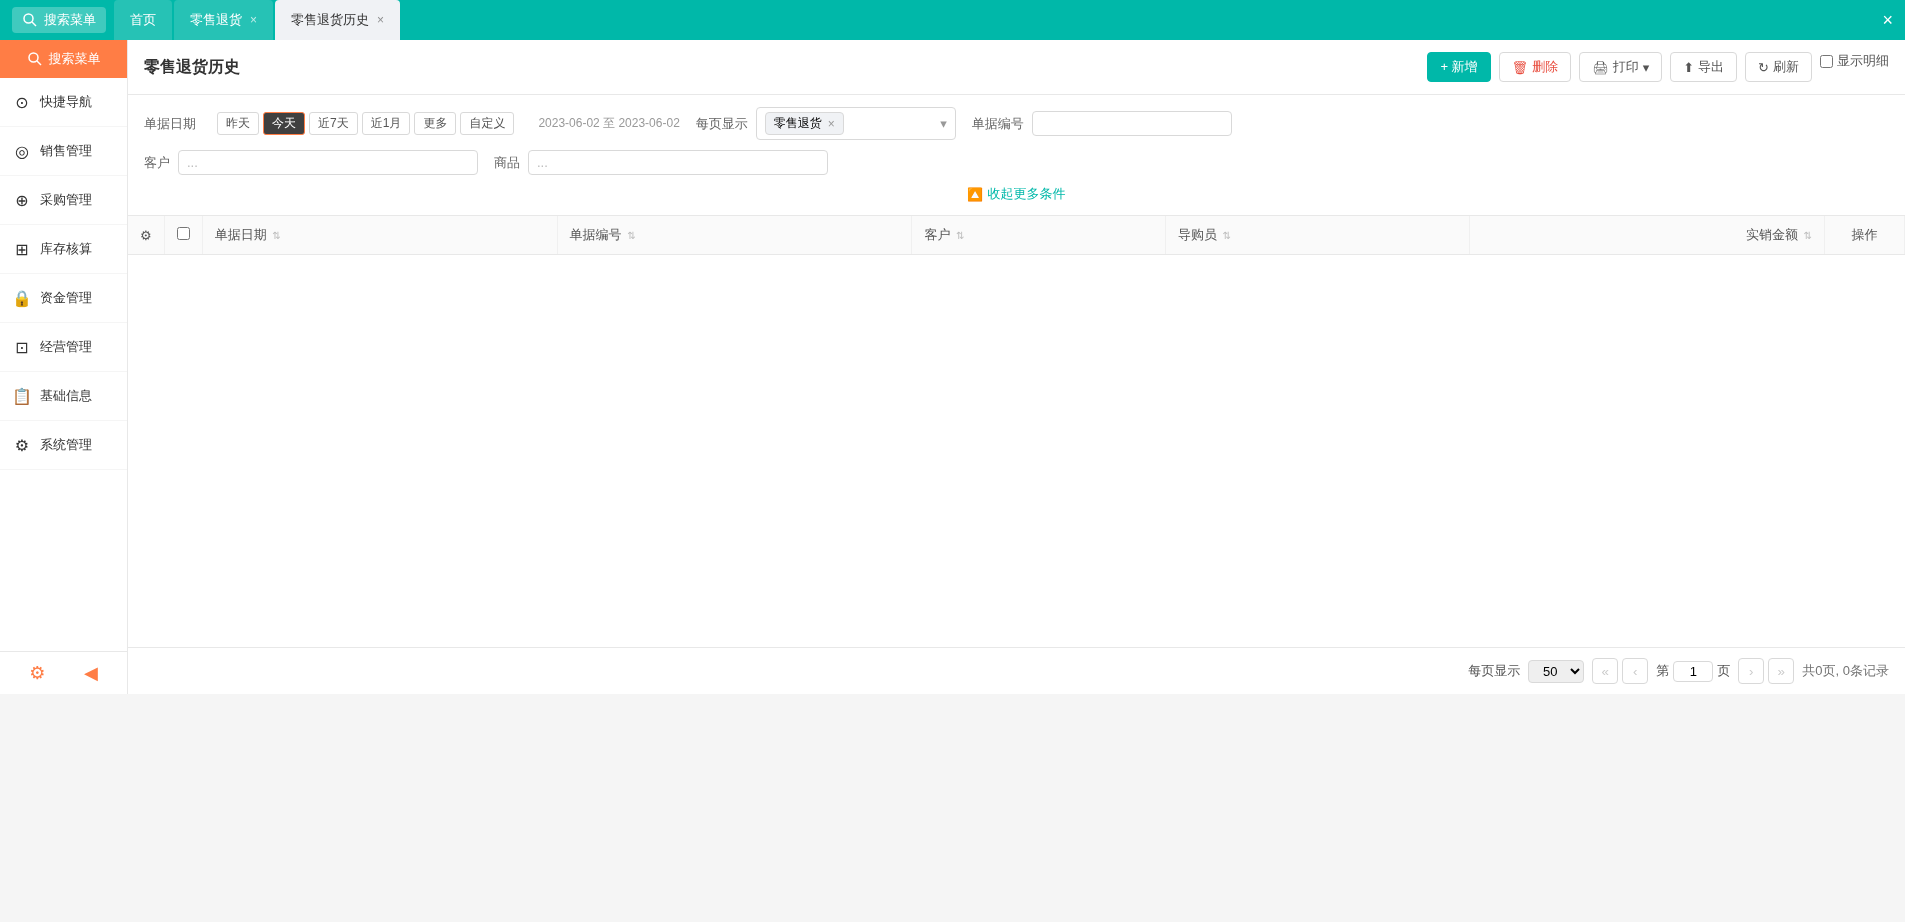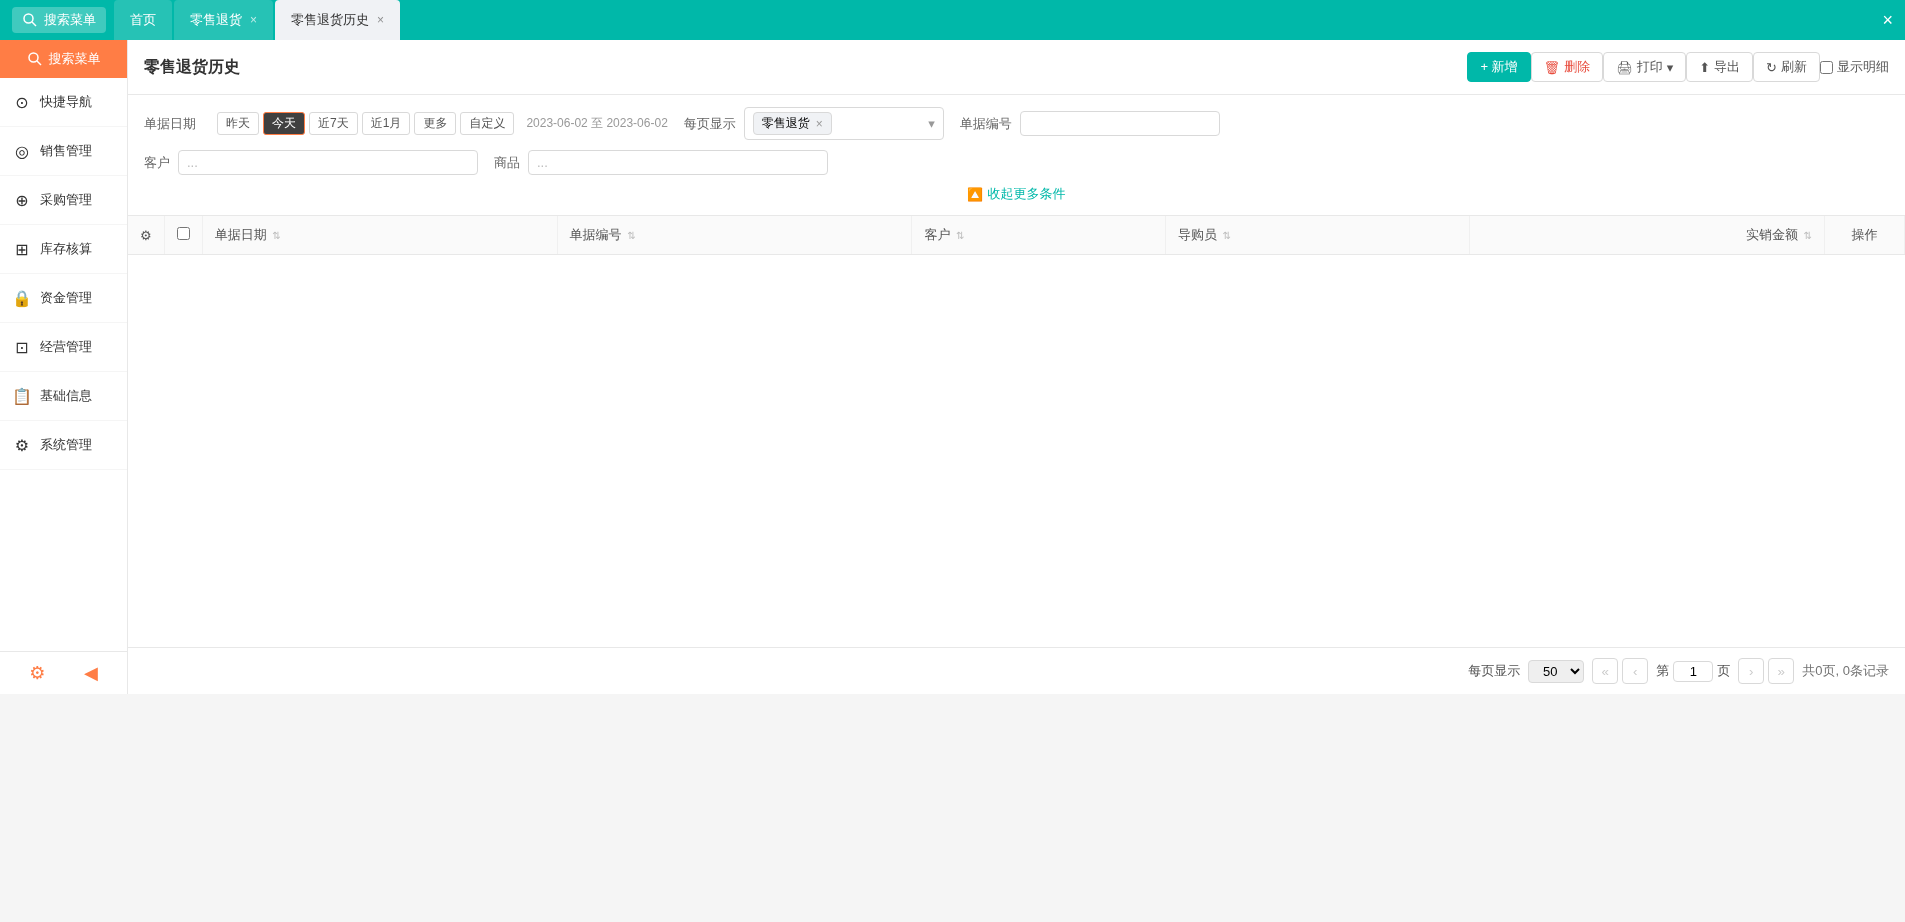--- a/index.html
+++ b/index.html
@@ -26,35 +26,35 @@
     
     .sidebar-search { background: #ff7d45; display: flex; align-items: center; justify-content: center; padding: 10px; color: #fff; font-size: 13px; cursor: pointer; }
     .sidebar-nav-item { display: flex; align-items: center; padding: 14px 12px; color: #333; font-size: 13px; cursor: pointer; border-bottom: 1px solid #f5f5f5; }
     .sidebar-nav-item .nav-icon { width: 20px; height: 20px; margin-right: 8px; display: flex; align-items: center; justify-content: center; font-size: 16px; }
     .sidebar-bottom { margin-top: auto; display: flex; align-items: center; justify-content: space-around; padding: 10px; border-top: 1px solid #e8e8e8; }
     .sidebar-bottom-icon { color: #ff7d45; font-size: 18px; cursor: pointer; }
 
     
     .page-header { display: flex; align-items: center; justify-content: space-between; padding: 12px 16px; border-bottom: 1px solid #e8e8e8; background: #fff; }
     .page-title { font-size: 16px; font-weight: 600; color: #333; }
-    .page-actions { display: flex; align-items: center; gap: 0; }
+    .page-actions { display: flex; align-items: flex-start; gap: 8px; }
     .btn { display: flex; align-items: center; gap: 4px; padding: 5px 12px; border-radius: 4px; border: 1px solid #d9d9d9; background: #fff; cursor: pointer; font-size: 13px; color: #555; }
     .btn-success { background: #00b8a9; color: #fff; border-color: #00b8a9; }
     .btn-danger { color: #e84c3d; border-color: #d9d9d9; }
     .checkbox-label { display: flex; align-items: center; gap: 4px; font-size: 13px; color: #555; }
 
     
     .filter-area { padding: 12px 16px; background: #fff; border-bottom: 1px solid #e8e8e8; }
     .filter-row { display: flex; align-items: center; gap: 16px; margin-bottom: 10px; flex-wrap: wrap; }
     .filter-item { display: flex; align-items: center; gap: 8px; }
     .filter-label { color: #666; font-size: 13px; white-space: nowrap; }
     .filter-date-btns { display: flex; align-items: center; gap: 4px; margin-left: 13px; }
     .date-btn { padding: 2px 8px; border-radius: 3px; border: 1px solid #d9d9d9; background: #fff; cursor: pointer; font-size: 12px; color: #555; }
     .date-btn.active { background: #404040; color: #fff; border-color: #ff7d45; }
-    .date-range { font-size: 12px; color: #999; margin-left: 4px; }
+    .date-range { font-size: 12px; color: #999; margin-left: 16px; }
     .filter-tag { display: flex; align-items: center; gap: 4px; background: #f0f2f5; border: 1px solid #d9d9d9; border-radius: 4px; padding: 2px 8px; font-size: 12px; }
     .filter-tag .tag-close { cursor: pointer; color: #999; margin-left: 2px; }
     .filter-select { min-width: 180px; display: flex; align-items: center; border: 1px solid #d9d9d9; border-radius: 4px; padding: 4px 8px; cursor: pointer; background: #fff; }
     .filter-select .select-arrow { margin-left: auto; color: #999; }
     .filter-input { min-width: 200px; border: 1px solid #d9d9d9; border-radius: 4px; padding: 4px 8px; font-size: 13px; color: #333; outline: none; }
     .filter-input::placeholder { color: #bbb; }
     .filter-ellipsis { color: #bbb; }
     .collapse-btn { display: flex; align-items: center; gap: 4px; color: #00b8a9; cursor: pointer; font-size: 13px; margin: 4px auto 0; width: fit-content; }
 
     

